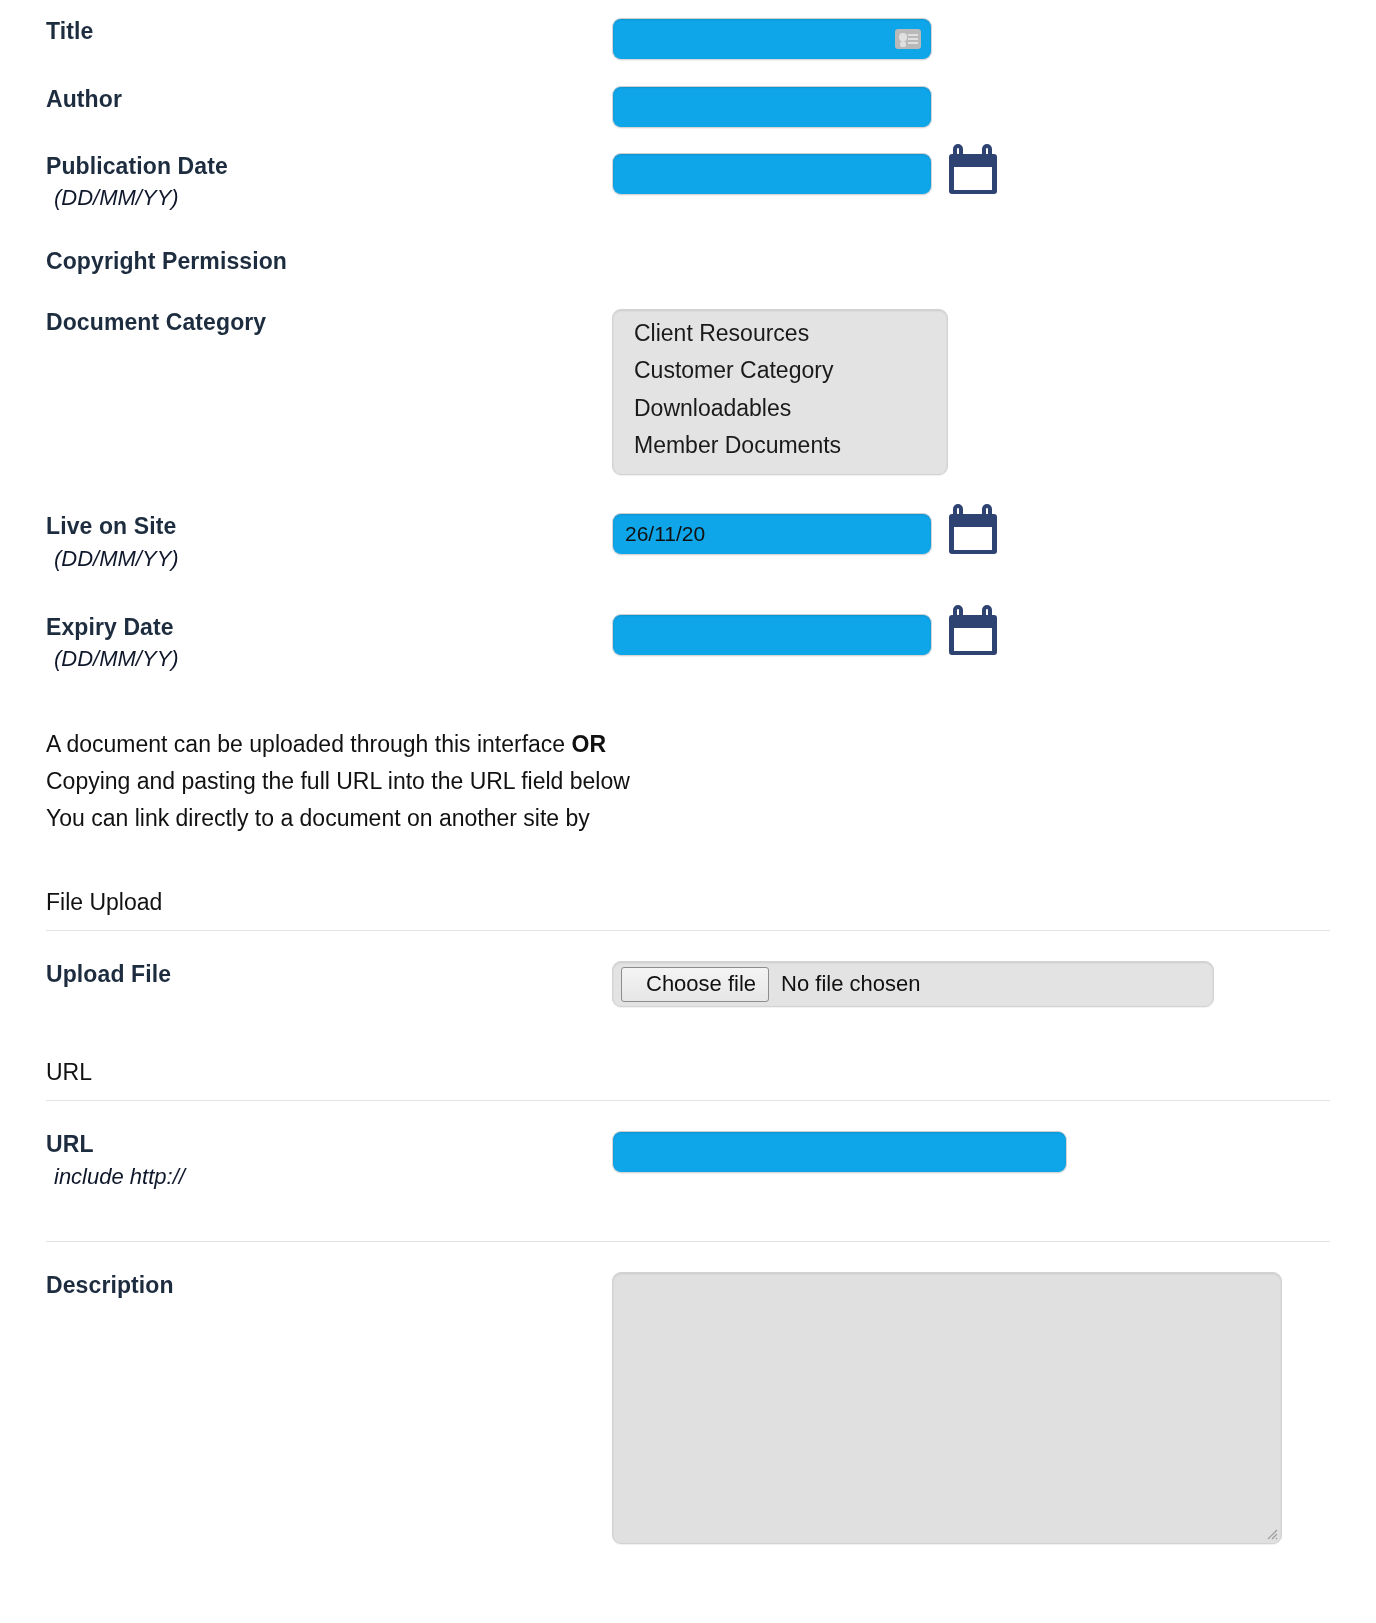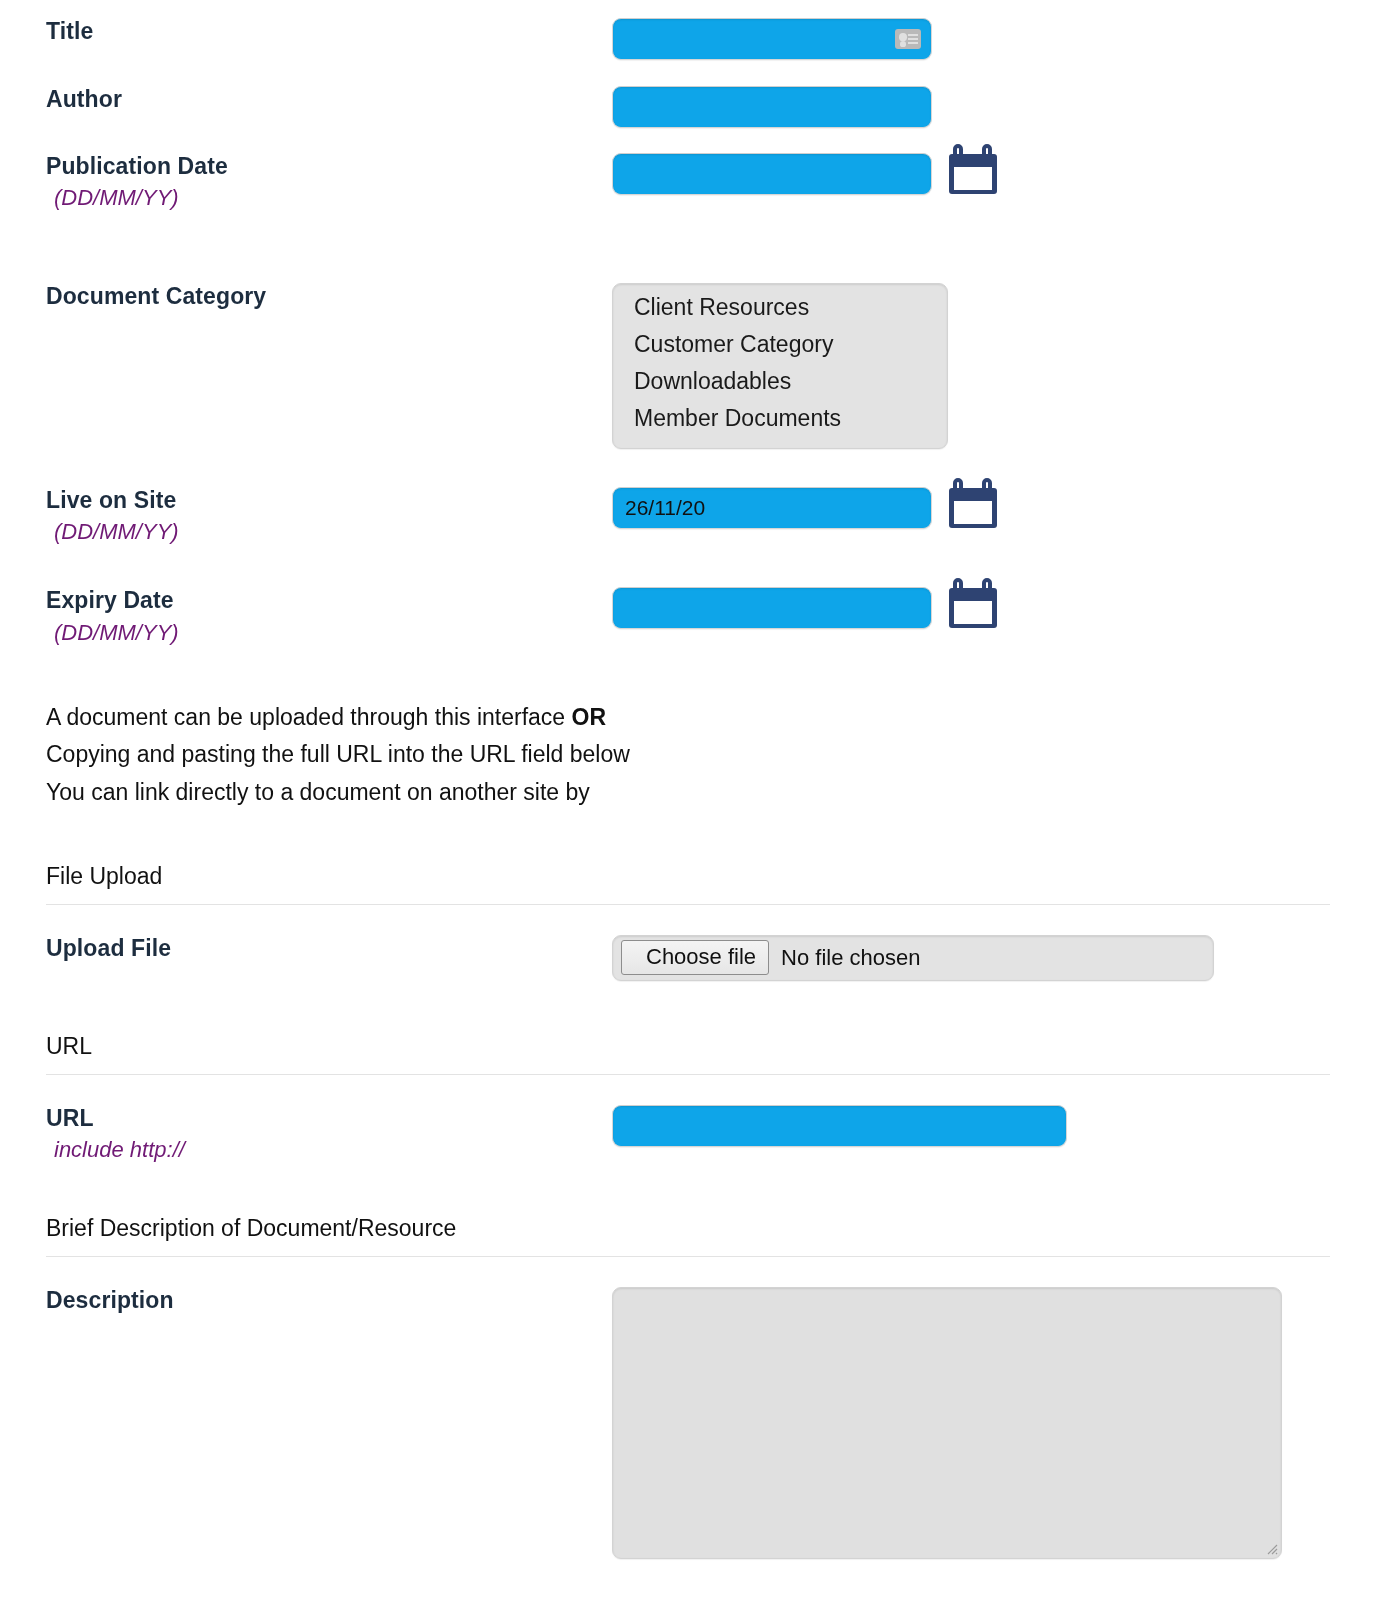--- a/index.html
+++ b/index.html
@@ -46,21 +46,21 @@
     font-weight: bold;
     color: #1d2d3f;
     letter-spacing: .1px;
     line-height: 1.15;
   }
   .sub {
     display: block;
     font-size: 22px;
     font-style: italic;
     font-weight: normal;
-    color: #701a75;
+    color: #0f172a;
     margin-top: 6px;
     margin-left: 8px;
     line-height: 1.15;
   }
 
   
   .inp {
     background: #0ea5e9;
     border: 1px solid #d6d6d6;
     border-top-color: #cfcfcf;
@@ -284,20 +284,23 @@
       <svg class="cal" viewBox="0 0 54 56">
         <rect x="9" y="4" width="6" height="14" rx="3" fill="none" stroke="#2e4372" stroke-width="4"></rect>
         <rect x="38" y="4" width="6" height="14" rx="3" fill="none" stroke="#2e4372" stroke-width="4"></rect>
         <rect x="3" y="12" width="48" height="40" rx="3" fill="#2e4372"></rect>
         <rect x="8" y="25" width="38" height="23" fill="#ffffff"></rect>
       </svg>
     </div>
   </div>
 
   <div class="row s-copyright">
+    <div class="label-col">
+      <span class="lbl">Copyright Permission</span>
+    </div>
   </div>
 
   <div class="row s-category">
     <div class="label-col">
       <span class="lbl">Document Category</span>
     </div>
     <div class="field-col">
       <div class="listbox">
         <div class="opt">Client Resources</div>
         <div class="opt">Customer Category</div>
@@ -377,21 +380,20 @@
       <span class="sub">include http://</span>
     </div>
     <div class="field-col">
       <div class="inp inp-url">
         <span></span>
       </div>
     </div>
   </div>
 
   <div class="s-descsec">
-    <div class="section">Brief Description of Document/Resource</div>
     <div class="divider"></div>
   </div>
 
   <div class="row s-descrow">
     <div class="label-col">
       <span class="lbl">Description</span>
     </div>
     <div class="field-col">
       <div class="ta">
         <span></span>

